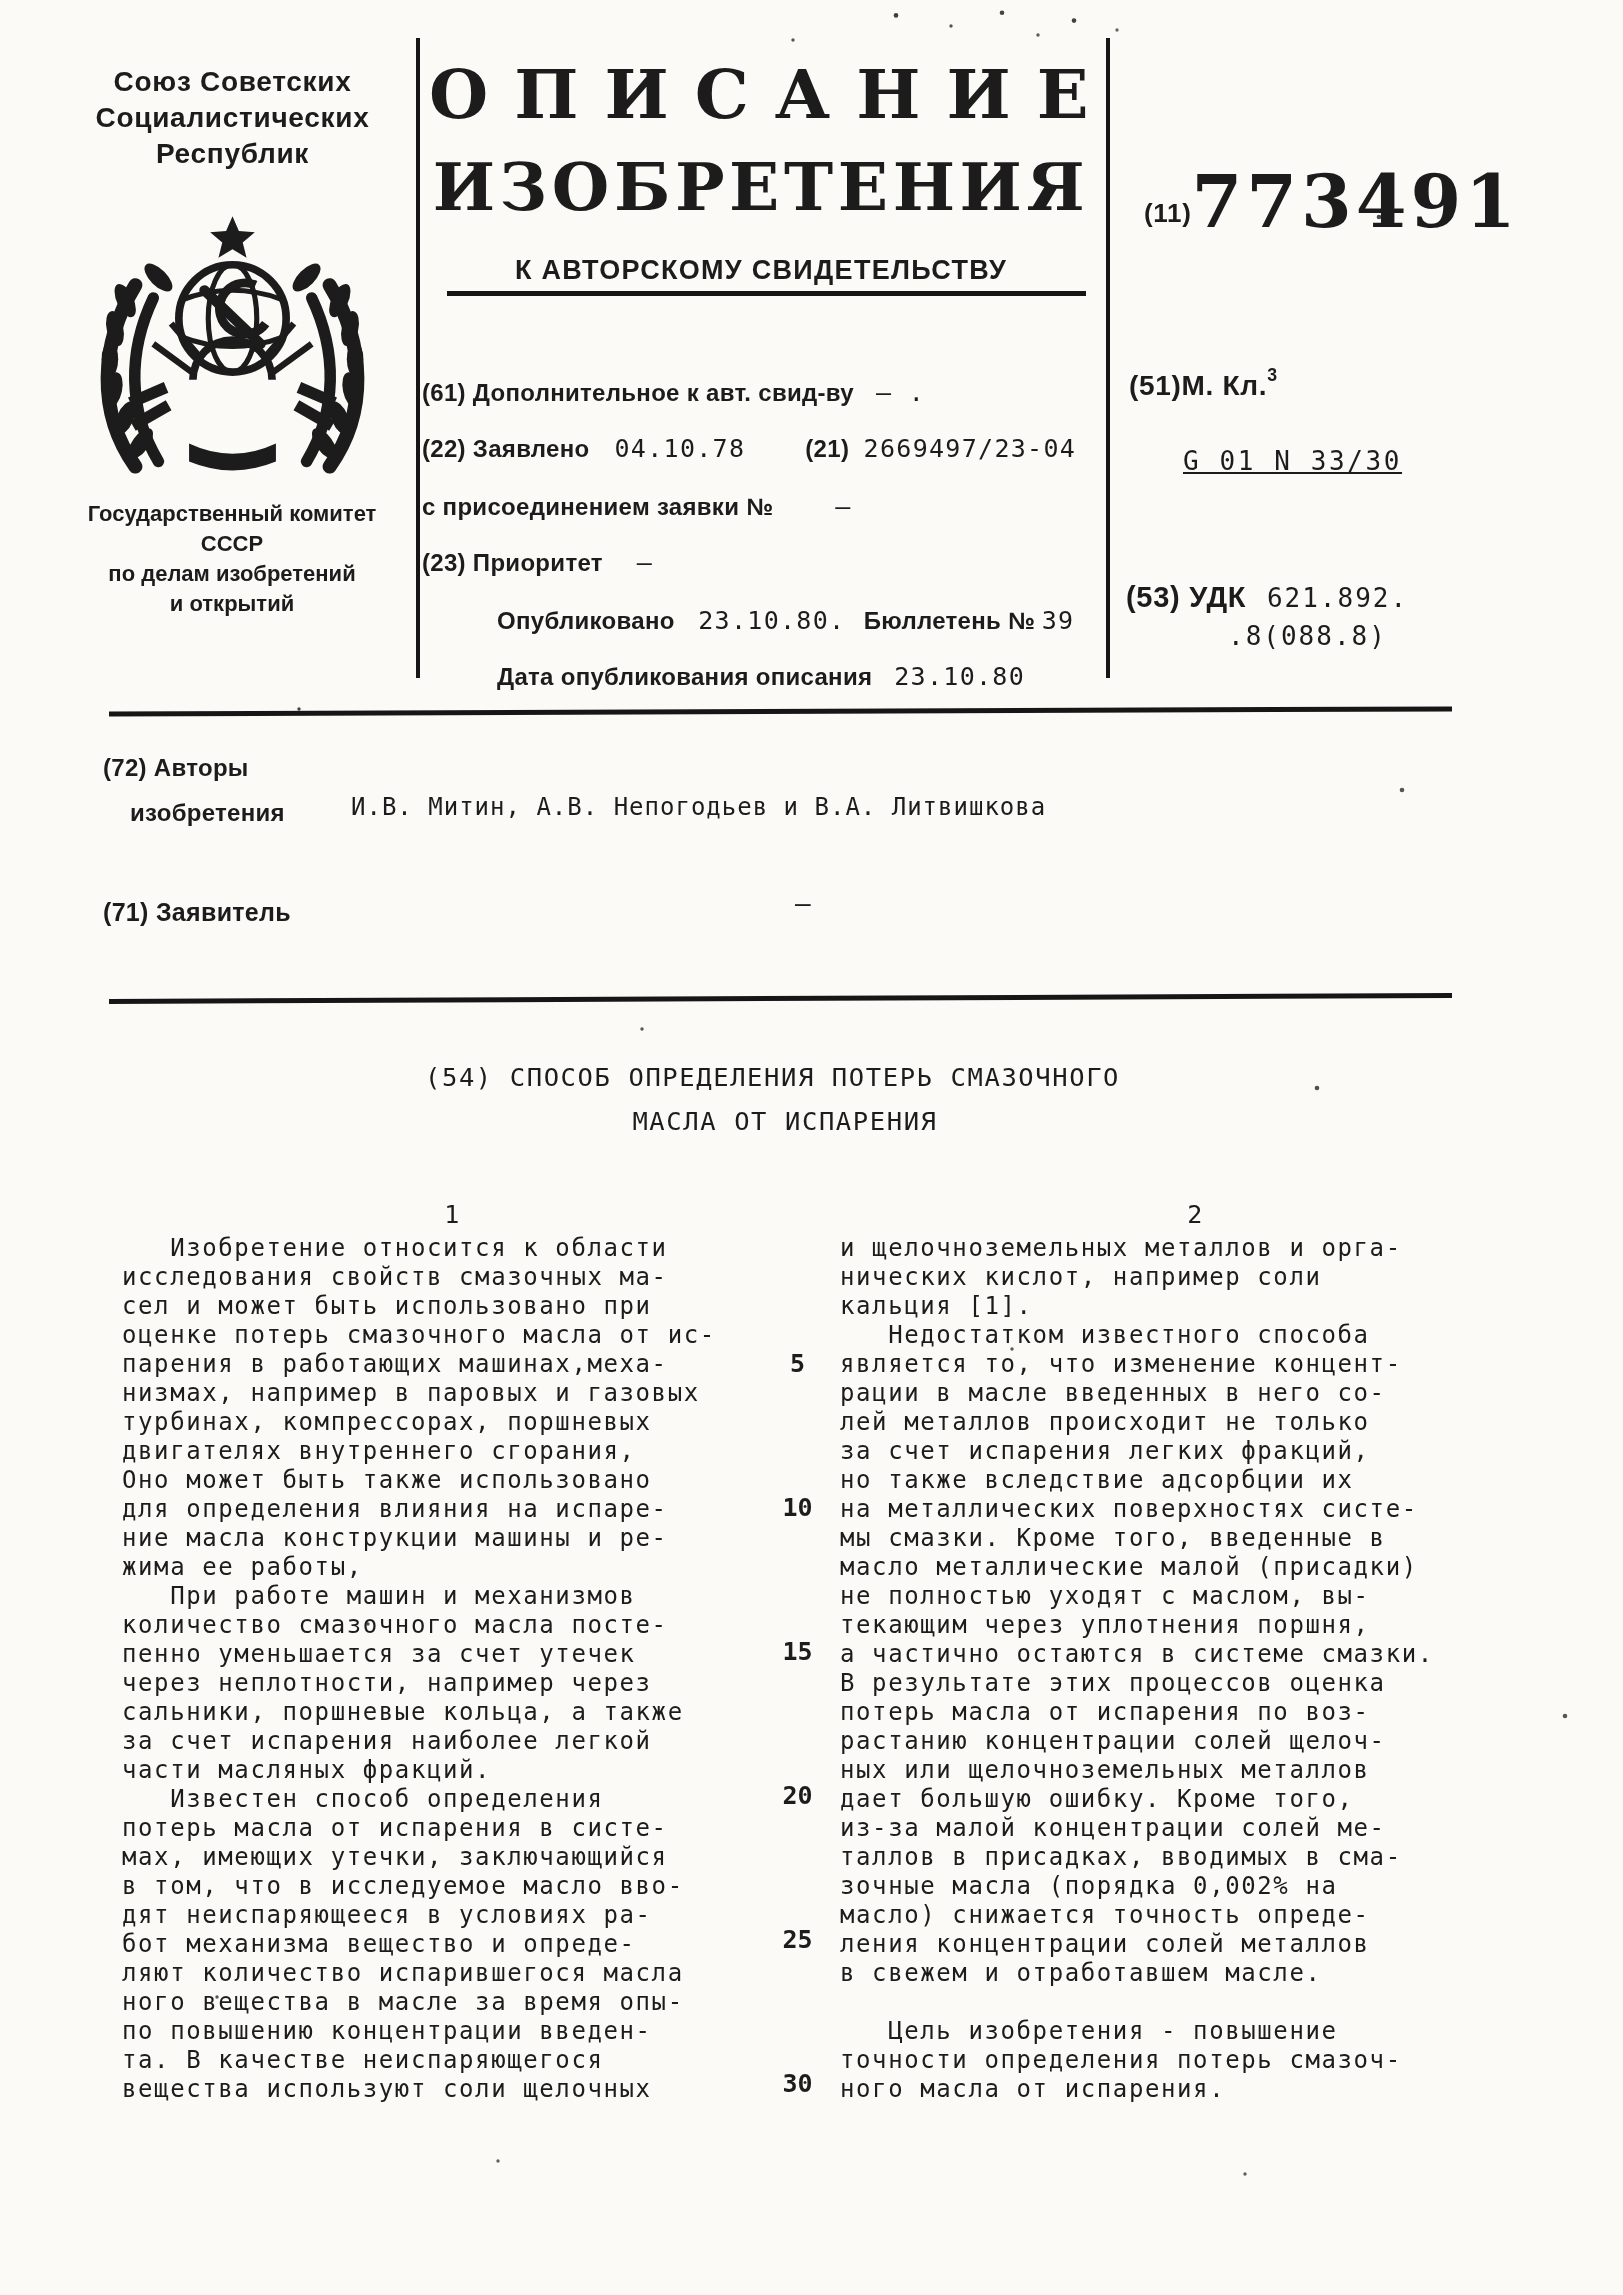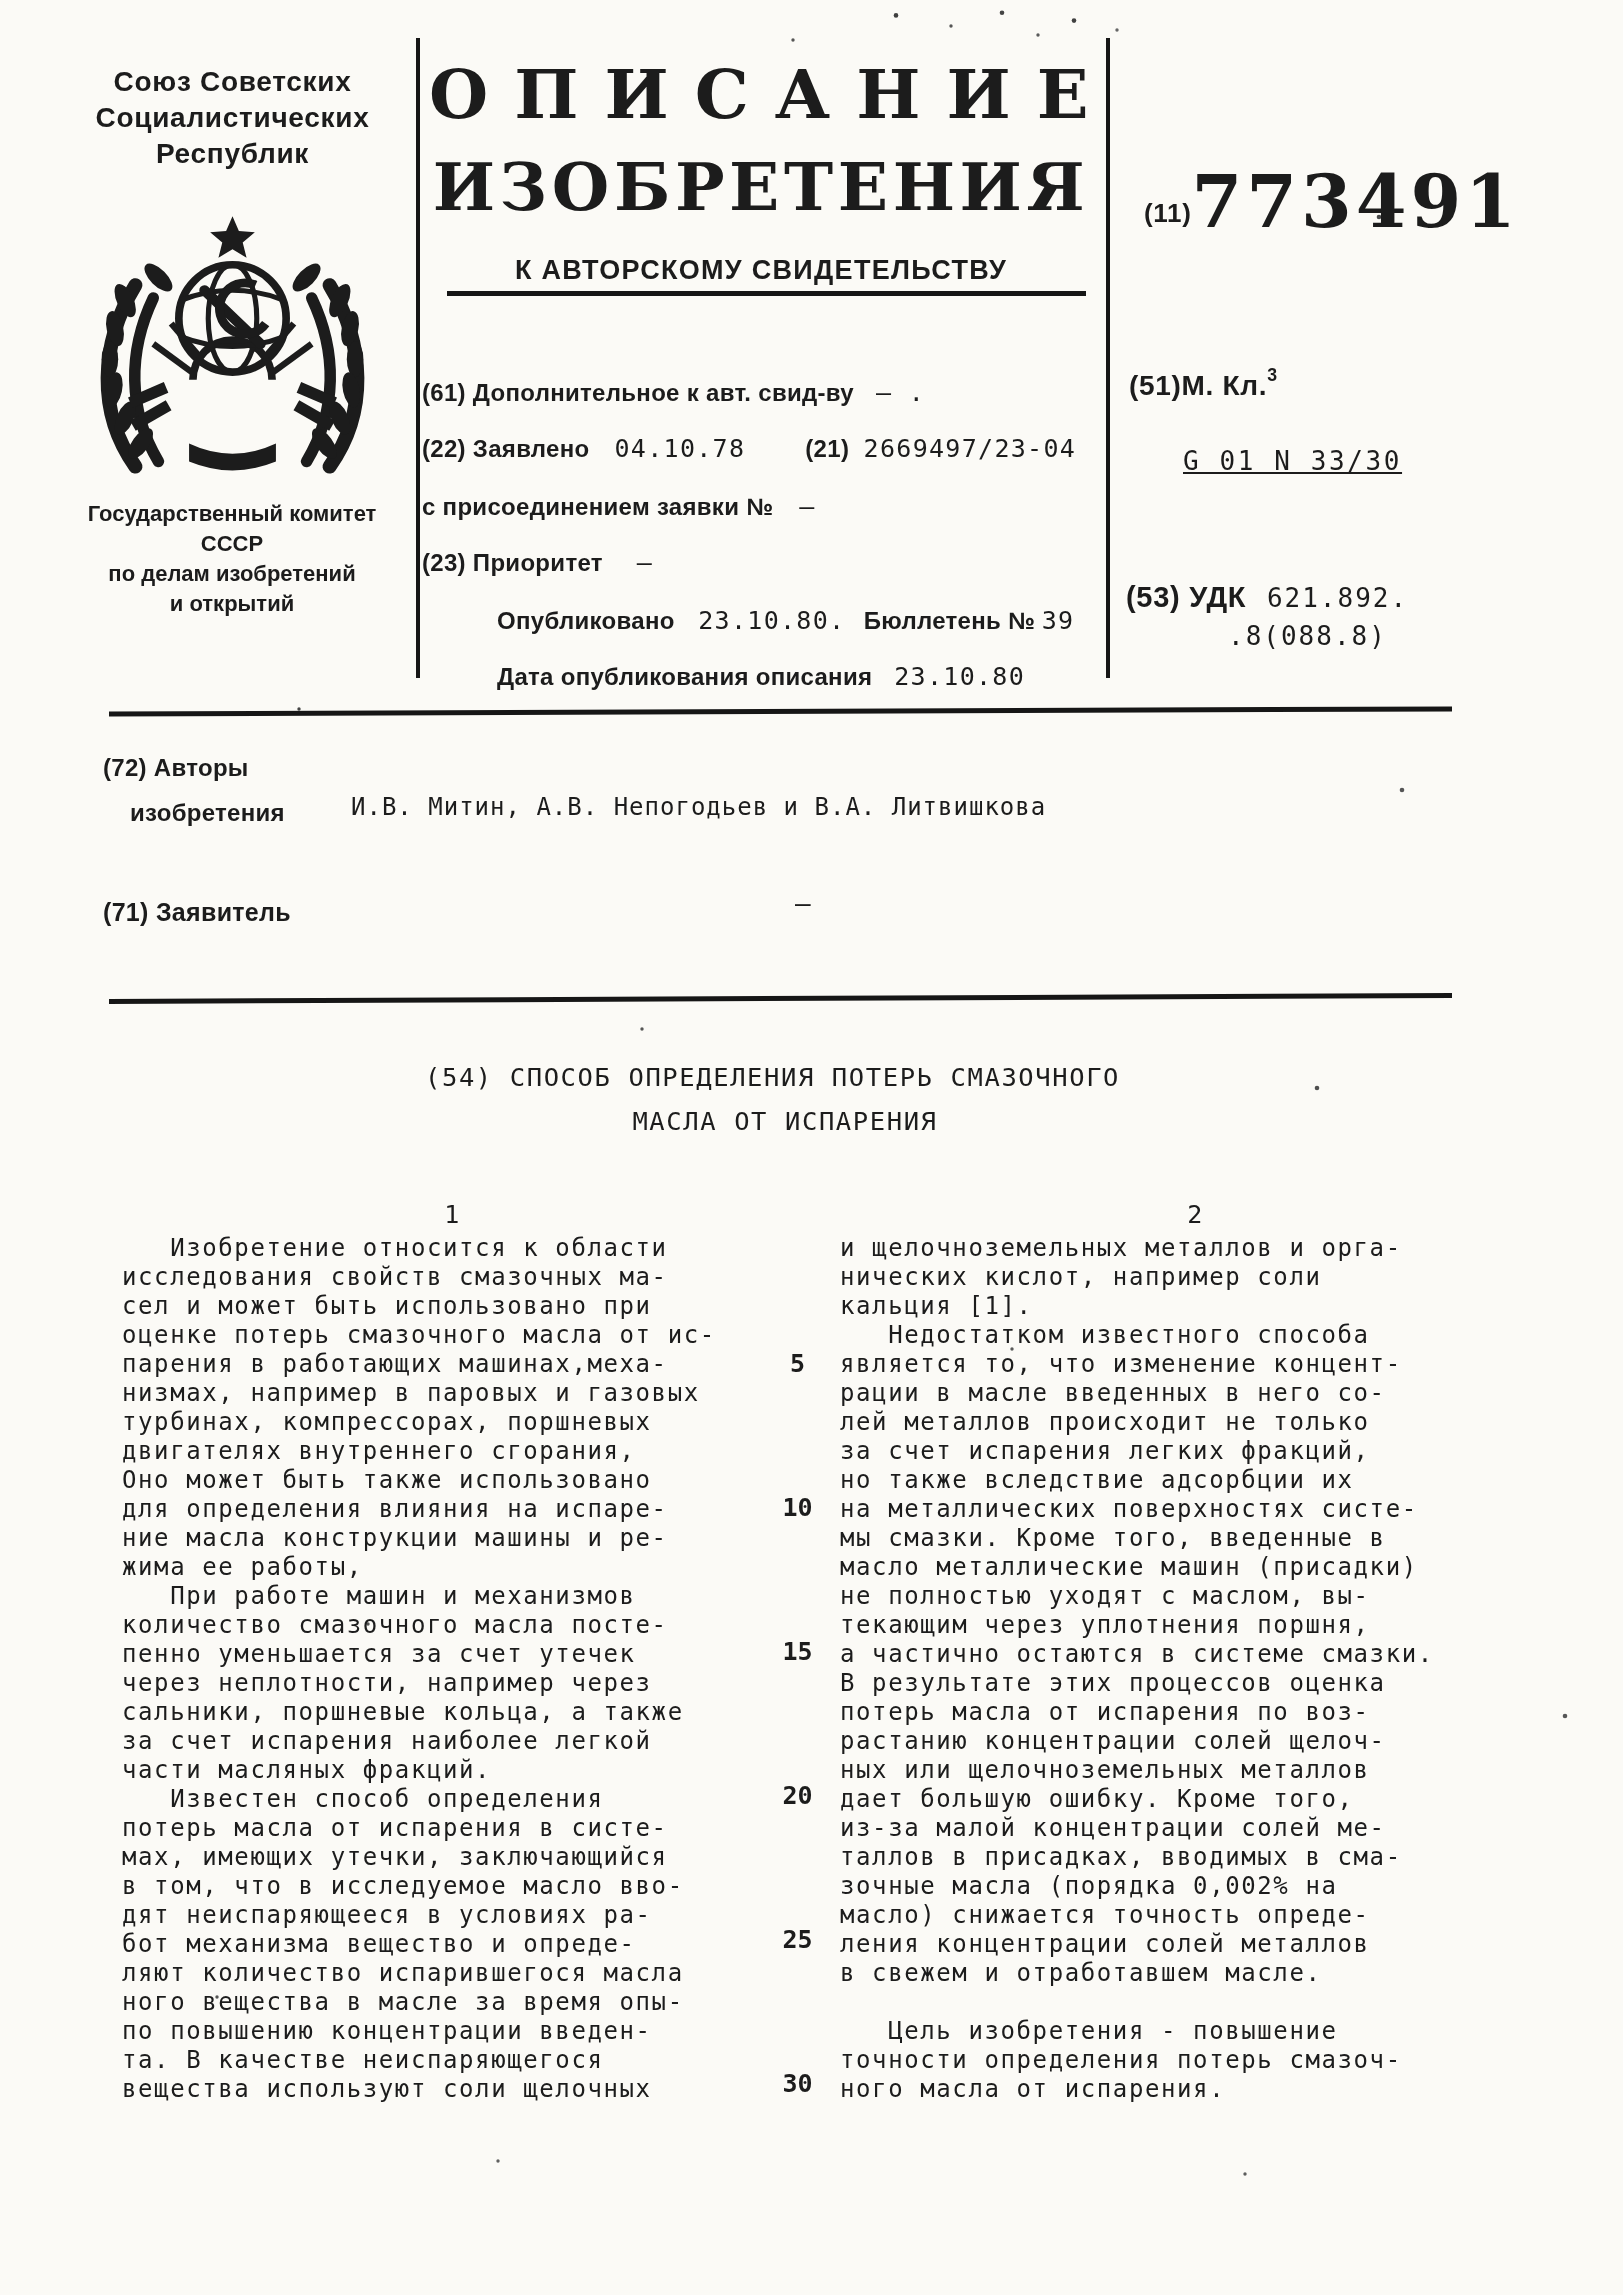--- a/index.html
+++ b/index.html
@@ -48,21 +48,21 @@
     font-size:26px;margin-bottom:9.2px;letter-spacing:0.7px;}
   .docnum-val{font-family:"DejaVu Serif",serif;font-weight:bold;
     font-size:73px;line-height:1;letter-spacing:3.9px;}
 
   
   .brow{left:422px;white-space:nowrap;font-size:24px;display:flex;align-items:baseline;}
   .brow .b{font-size:24px;letter-spacing:0.3px;margin-top:28px;}
   .brow .v{font-size:25px;}
   .row61{top:351px;}  .row61 .v{margin-left:22px;}
   .row22{top:407px;}  .row22 .v1{margin-left:25px;} .row22 .b2{margin-left:60px;} .row22 .v2{margin-left:14.4px;}
-  .rowjoin{top:465px;} .rowjoin .v{margin-left:26px;}
+  .rowjoin{top:465px;gap:36px;} .rowjoin .v{margin-left:26px;}
   .row23{top:521px;}  .row23 .v{margin-left:34px;}
   .rowpub{left:497px;top:579px;} .rowpub .v1{margin-left:23.6px;} .rowpub .b2{margin-left:18.3px;} .rowpub .v2{margin-left:6.5px;}
   .rowdate{left:497px;top:635px;} .rowdate .v{margin-left:22px;}
 
   
   .mkl{left:1129px;top:365px;white-space:nowrap;}
   .mkl .b{font-size:28px;letter-spacing:0.7px;}
   .mkl sup{font-family:"Liberation Sans",sans-serif;font-weight:bold;font-size:17.7px;vertical-align:14.4px;}
   .mkl-code{left:1183px;top:446px;font-size:26px;letter-spacing:2.6px;white-space:nowrap;text-decoration:underline;}
   .udk{left:1126px;top:581px;white-space:nowrap;}
@@ -285,21 +285,21 @@
         <div class="line">нических кислот, например соли</div>
         <div class="line">кальция [1].</div>
         <div class="line">   Недостатком известного способа</div>
         <div class="line">является то, что изменение концент-</div>
         <div class="line">рации в масле введенных в него со-</div>
         <div class="line">лей металлов происходит не только</div>
         <div class="line">за счет испарения легких фракций,</div>
         <div class="line">но также вследствие адсорбции их</div>
         <div class="line">на металлических поверхностях систе-</div>
         <div class="line">мы смазки. Кроме того, введенные в</div>
-        <div class="line">масло металлические машин (присадки)</div>
+        <div class="line">масло металлические малой (присадки)</div>
         <div class="line">не полностью уходят с маслом, вы-</div>
         <div class="line">текающим через уплотнения поршня,</div>
         <div class="line">а частично остаются в системе смазки.</div>
         <div class="line">В результате этих процессов оценка</div>
         <div class="line">потерь масла от испарения по воз-</div>
         <div class="line">растанию концентрации солей щелоч-</div>
         <div class="line">ных или щелочноземельных металлов</div>
         <div class="line">дает большую ошибку. Кроме того,</div>
         <div class="line">из-за малой концентрации солей ме-</div>
         <div class="line">таллов в присадках, вводимых в сма-</div>

